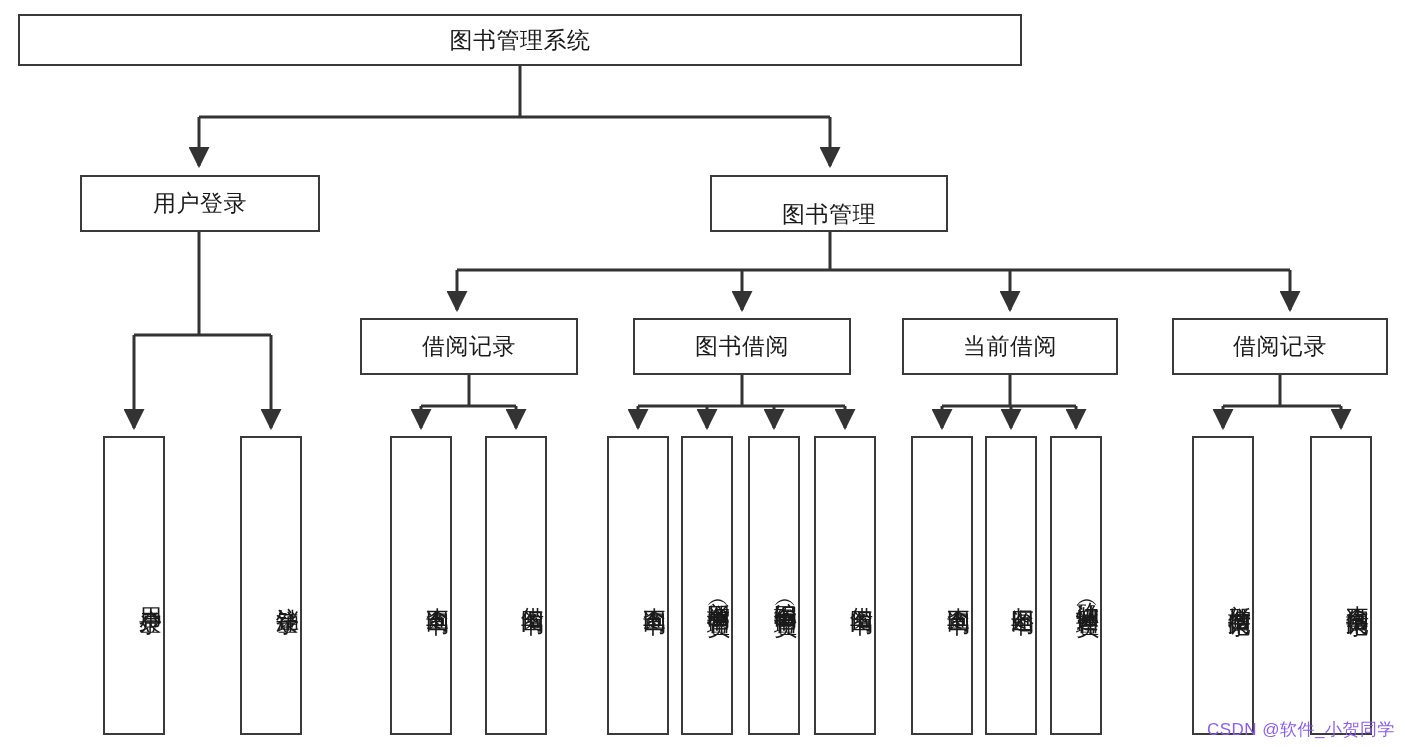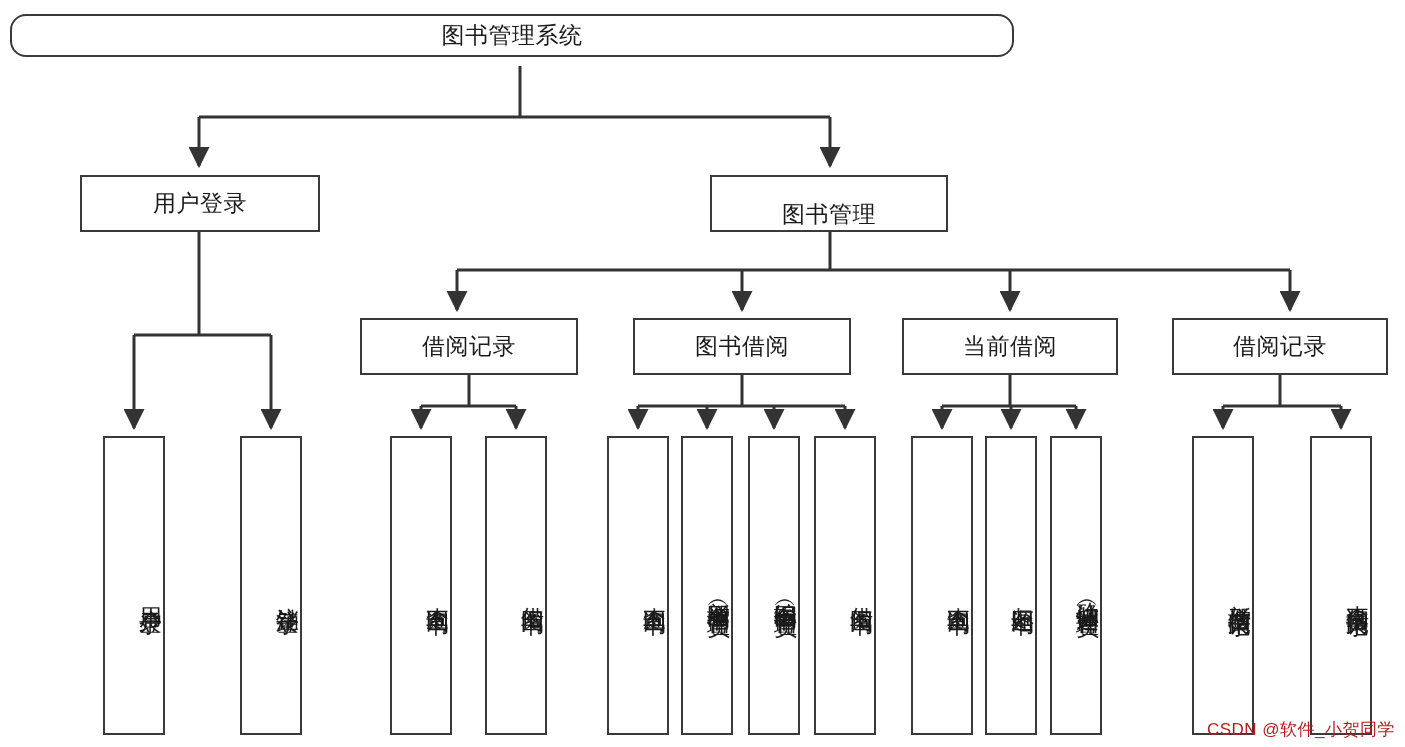--- a/index.html
+++ b/index.html
@@ -51,21 +51,21 @@
   .node.vert .vtext {
     writing-mode: vertical-rl;
     text-orientation: upright;
     white-space: nowrap;
   }
   #watermark {
     position: absolute;
     right: 10px;
     bottom: 6px;
     font-size: 17px;
-    color: #b91c1c;
+    color: #8b5cf6;
     white-space: nowrap;
     letter-spacing: 0.5px;
   }
 </style>
 </head>
 <body>
 
 <div id="stage">
 
   <svg id="edges" viewBox="0 0 1405 747" xmlns="http://www.w3.org/2000/svg">
@@ -112,21 +112,21 @@
       <path d="M 1011 406 L 1011 428" marker-end="url(#arrow)"></path>
       <path d="M 1076 406 L 1076 428" marker-end="url(#arrow)"></path>
 
       <path d="M 1280 375 L 1280 406"></path>
       <path d="M 1223 406 L 1341 406"></path>
       <path d="M 1223 406 L 1223 428" marker-end="url(#arrow)"></path>
       <path d="M 1341 406 L 1341 428" marker-end="url(#arrow)"></path>
     </g>
   </svg>
 
-  <div class="node horiz" style="left: 10px; top: 14px; width: 1004px; height: 43px; border-radius: 16px;">
+  <div class="node horiz" style="left: 18px; top: 14px; width: 1004px; height: 52px;">
     <span>图书管理系统</span>
   </div>
 
   <div class="node horiz" style="left: 80px; top: 175px; width: 240px; height: 57px;">
     <span>用户登录</span>
   </div>
   <div class="node horiz" style="left: 710px; top: 175px; width: 238px; height: 57px; align-items: flex-end;">
     <span>图书管理</span>
   </div>
 

